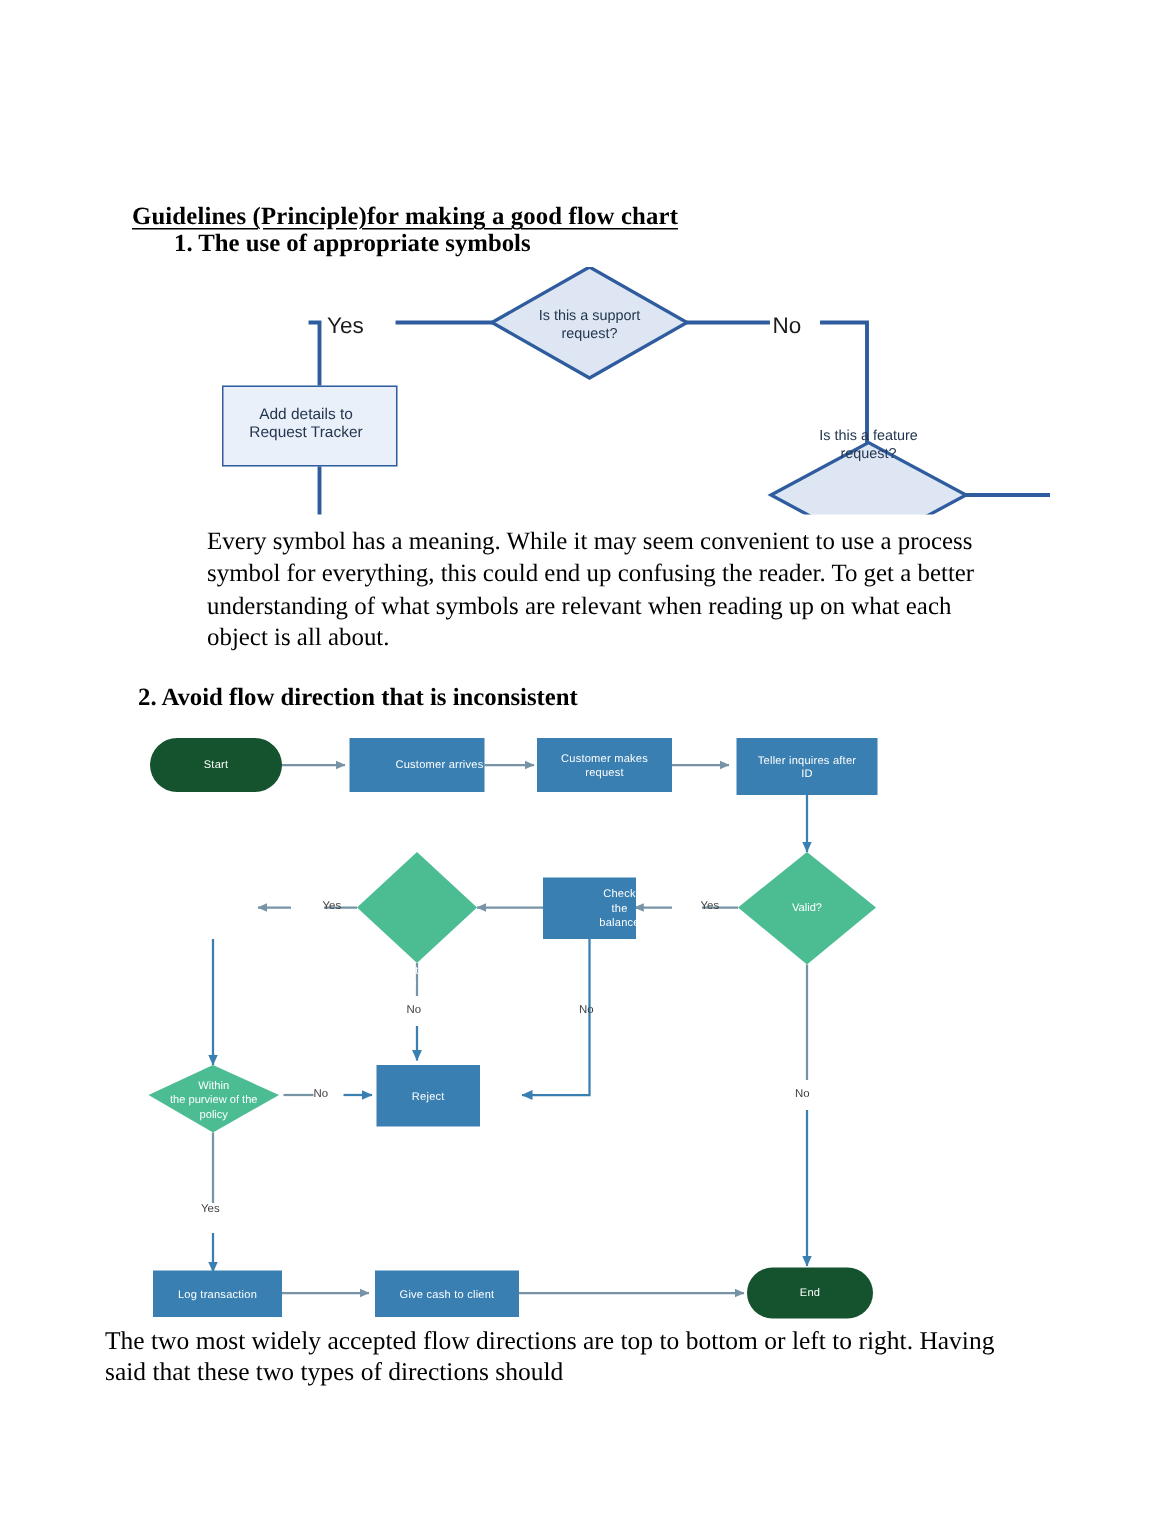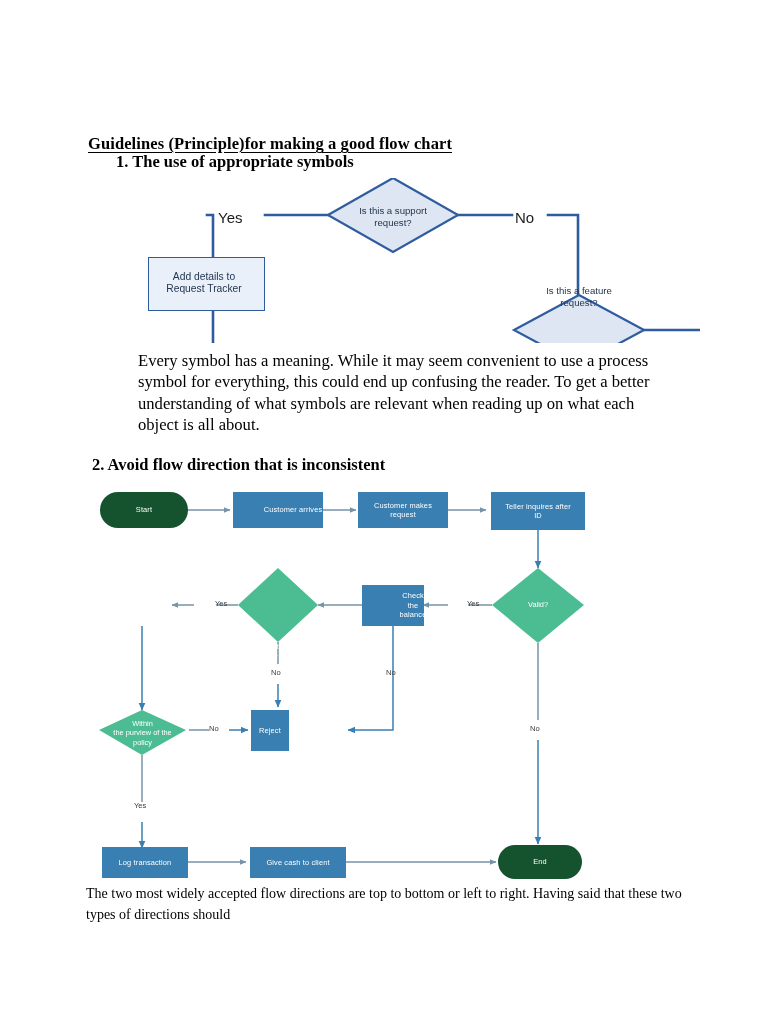--- a/index.html
+++ b/index.html
@@ -58,25 +58,25 @@
     position: absolute;
     left: 138px;
     top: 350px;
     width: 540px;
     font-family: "Liberation Serif", serif;
     font-size: 16.6px;
     line-height: 21.3px;
   }
   .para-2 {
     position: absolute;
-    left: 86px;
+    left: 70px;
     top: 883px;
     width: 610px;
     font-family: "Liberation Serif", serif;
-    font-size: 14px;
+    font-size: 17px;
     line-height: 21.3px;
   }
 
   
   .fc1 {
     position: absolute;
     left: 140px;
     top: 178px;
     width: 560px;
     height: 165px;
@@ -285,21 +285,21 @@
 
     <div class="fc2-dia-text" style="left:143px; top:119px; width:78px; height:28px;margin-top:46px;">Is the
 balance alright?</div>
 
 
     
     <div class="fc2-dia-text" style="left:4px; top:244px; width:85px; height:34px;">Within
 the purview  of the
 policy</div>
 
-    <div class="fc2-node fc2-proc" style="left:155px; top:238px; width:38px; height:41px;">Reject</div>
+    <div class="fc2-node fc2-proc" style="left:155px; top:238px; width:69px; height:41px;">Reject</div>
 
     
     <div class="fc2-node fc2-proc" style="left:6px; top:375px; width:86px; height:31px;">Log transaction</div>
 
     <div class="fc2-node fc2-proc" style="left:154px; top:375px; width:96px; height:31px;">Give cash to client</div>
 
     <div class="fc2-node fc2-term" style="left:402px; top:373px; width:84px; height:34px;">End</div>
 
     
     <div class="fc2-edge-label" style="left:371px; top:127px;">Yes</div>

